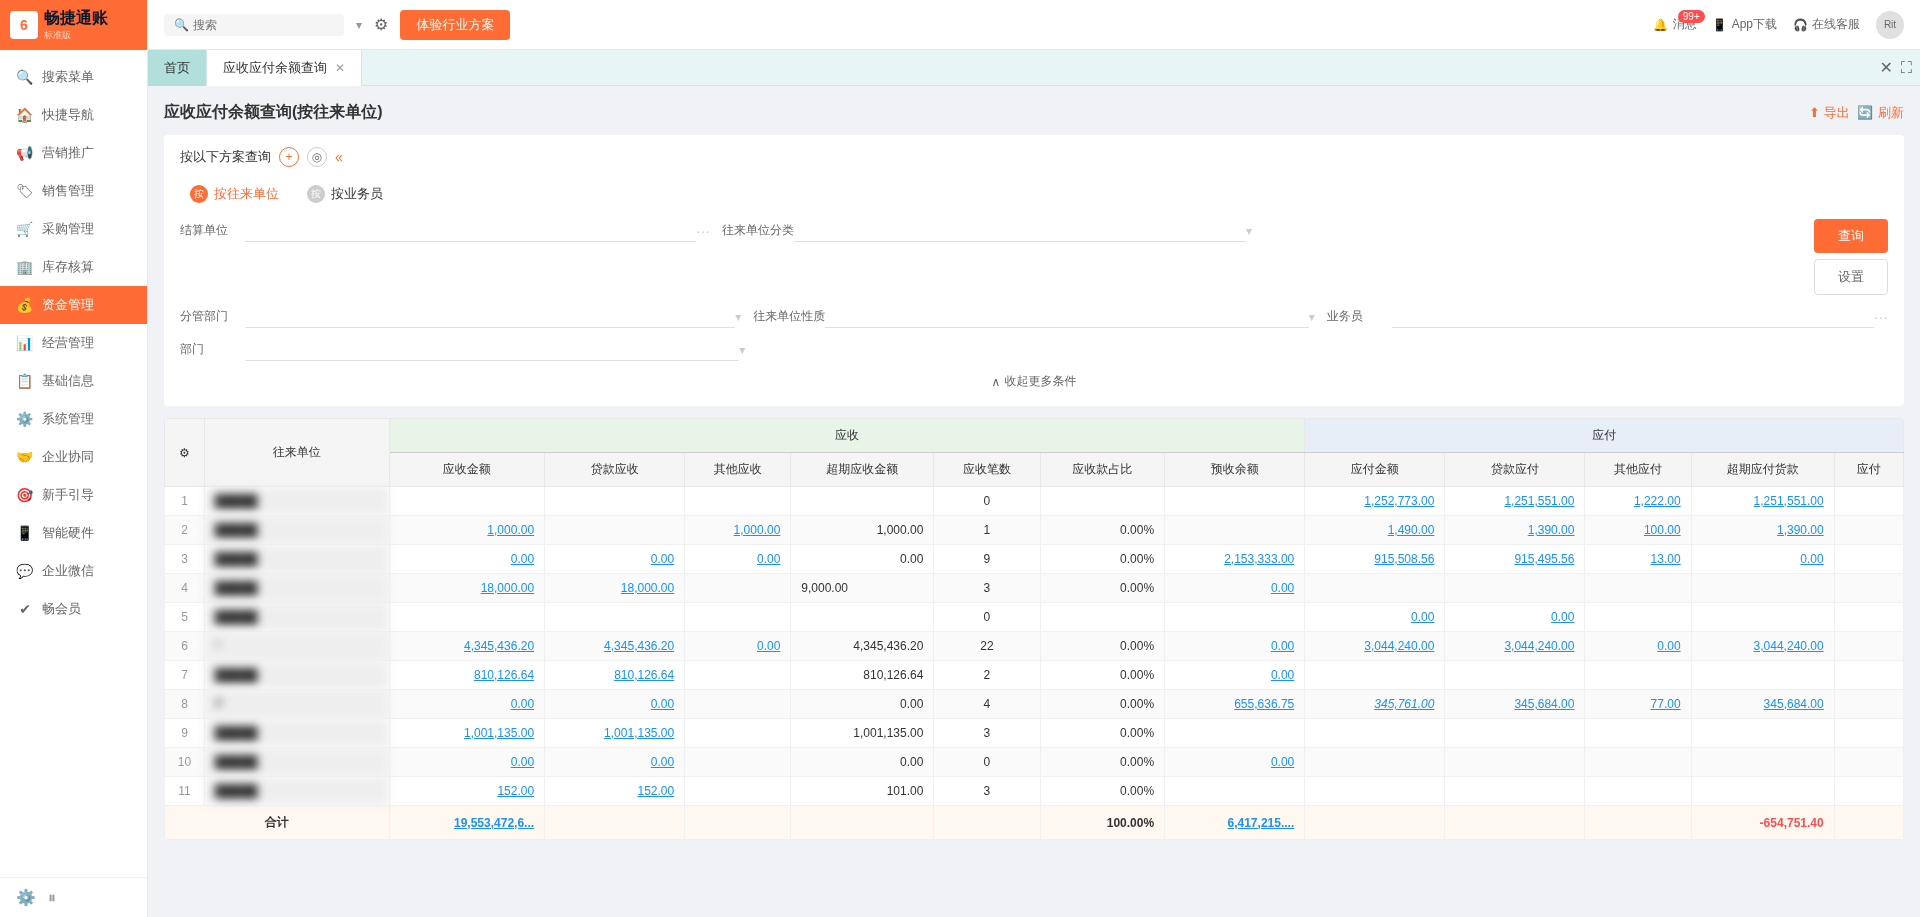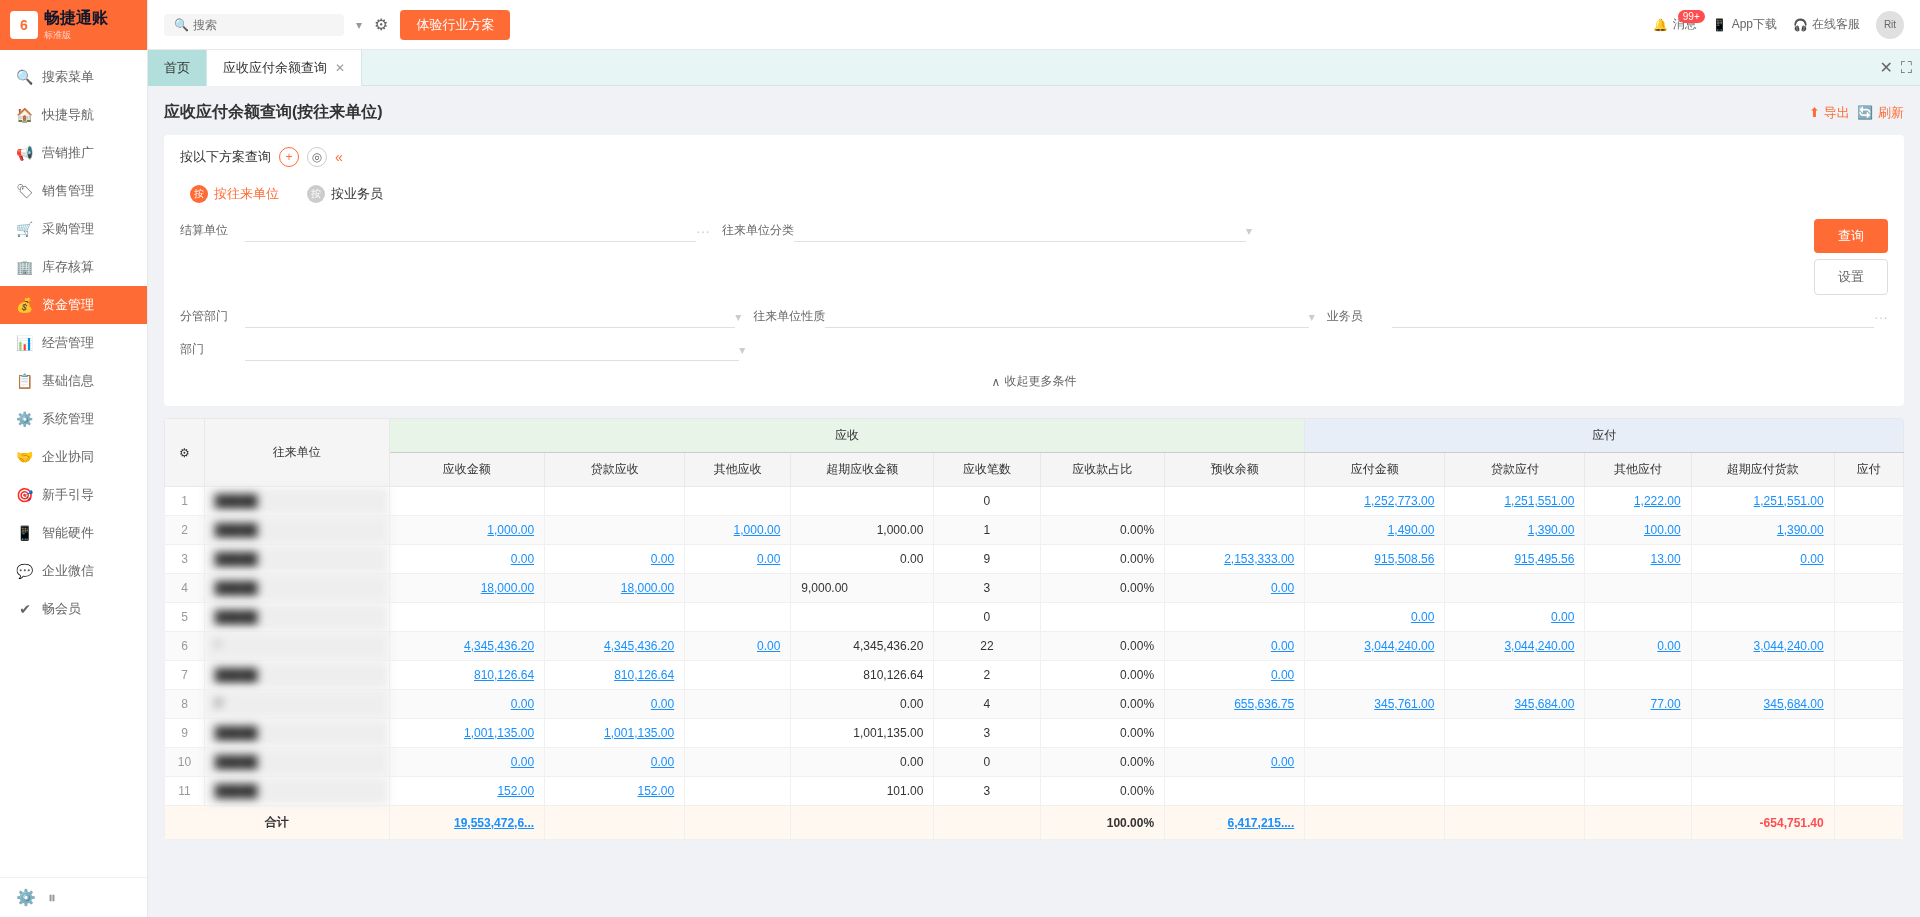--- a/index.html
+++ b/index.html
@@ -542,21 +542,21 @@
             <tr style="background: rgb(250, 250, 250);">
               <td class="td-index">8</td>
               <td class="td-name" style="filter: blur(4px); background: rgb(238, 238, 238); min-width: 100px; height: 20px;">P</td>
               <td class="link" style="text-align: right;">0.00</td>
               <td class="link" style="text-align: right;">0.00</td>
               <td></td>
               <td style="text-align: right;">0.00</td>
               <td style="text-align: center;">4</td>
               <td style="text-align: right;">0.00%</td>
               <td class="link" style="text-align: right;">655,636.75</td>
-              <td class="link" style="text-align: right;">345,761.00</td>
+              <td class="link" style="text-align: right; font-style: italic;">345,761.00</td>
               <td class="link" style="text-align: right;">345,684.00</td>
               <td class="link" style="text-align: right;">77.00</td>
               <td class="link" style="text-align: right;">345,684.00</td>
               <td></td>
             </tr>
             <tr style="background: rgb(255, 255, 255);">
               <td class="td-index">9</td>
               <td class="td-name" style="filter: blur(4px); background: rgb(238, 238, 238); min-width: 100px; height: 20px;">█████</td>
               <td class="link" style="text-align: right;">1,001,135.00</td>
               <td class="link" style="text-align: right;">1,001,135.00</td>

